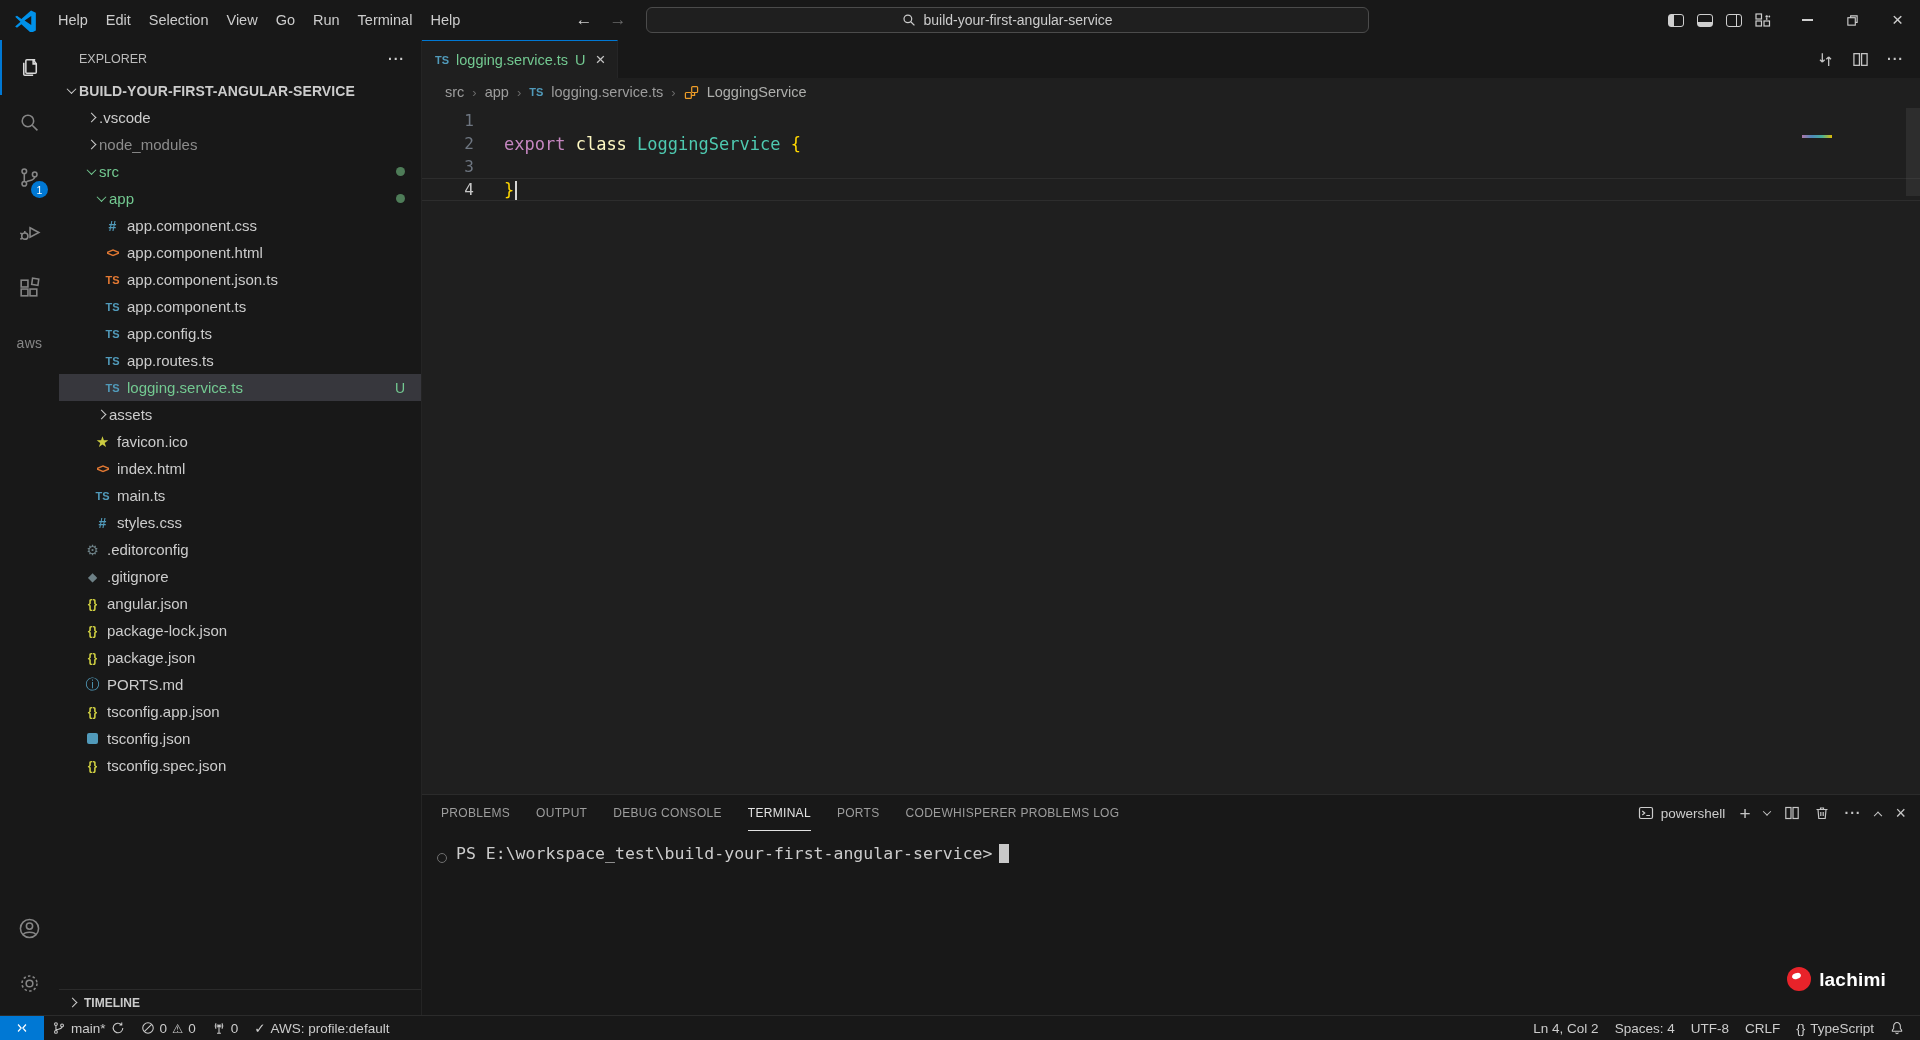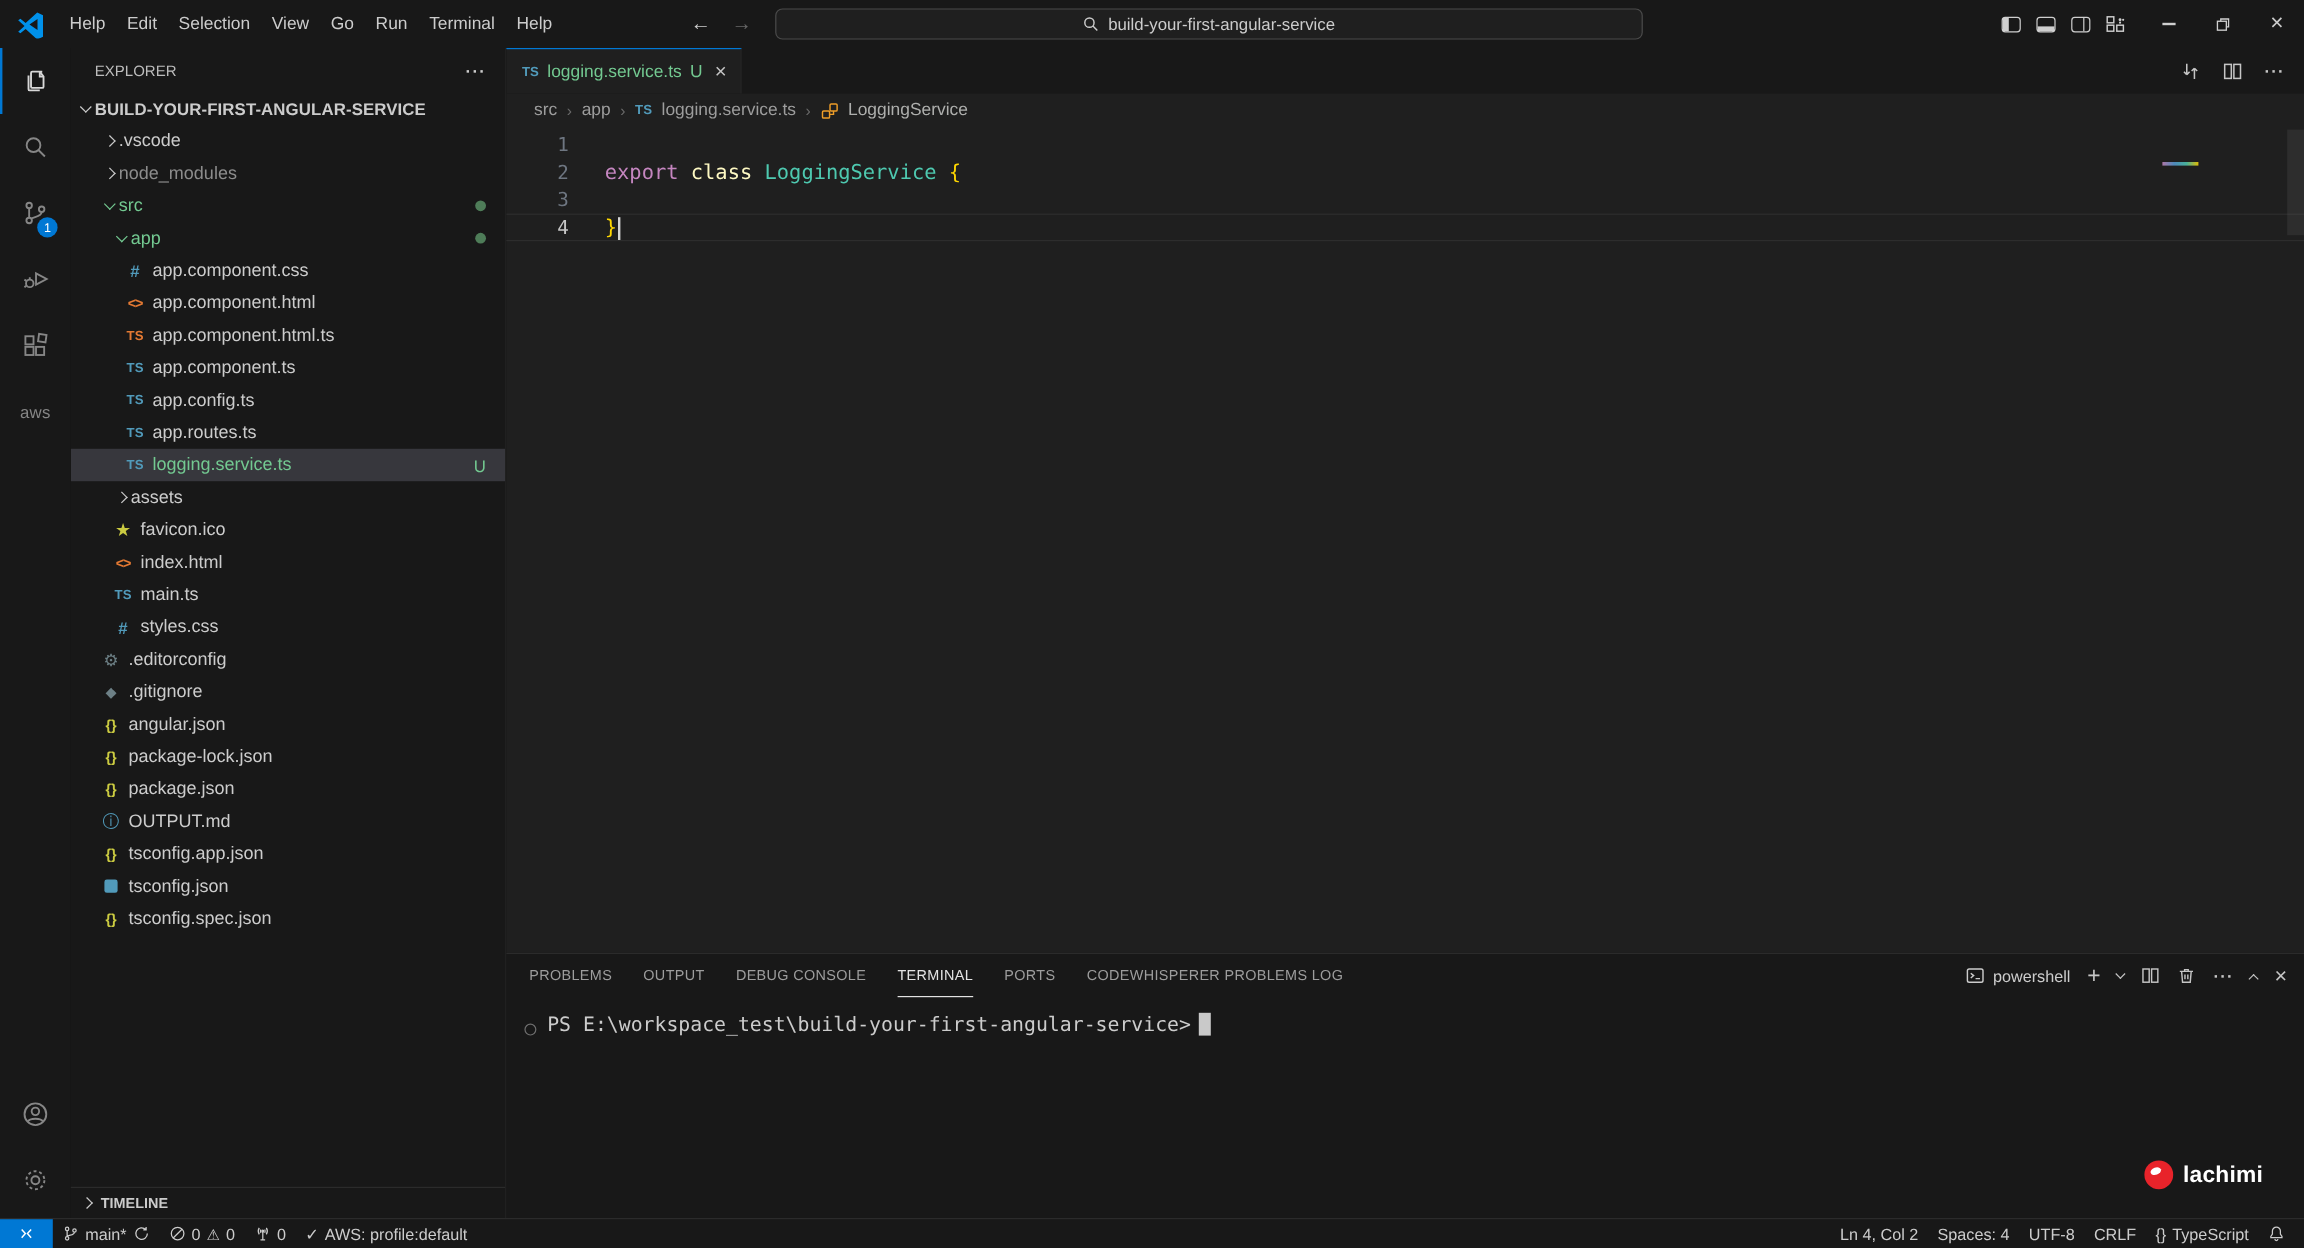--- a/index.html
+++ b/index.html
@@ -301,21 +301,21 @@
           <div class="tree-row" style="padding-left: 44px;">
             <span class="tr-icon ic-css">#</span>
             <span class="tr-label">app.component.css</span>
           </div>
           <div class="tree-row" style="padding-left: 44px;">
             <span class="tr-icon ic-html">&lt;&gt;</span>
             <span class="tr-label">app.component.html</span>
           </div>
           <div class="tree-row" style="padding-left: 44px;">
             <span class="tr-icon ic-tso">TS</span>
-            <span class="tr-label">app.component.html.ts</span>
+            <span class="tr-label">app.component.json.ts</span>
           </div>
           <div class="tree-row" style="padding-left: 44px;">
             <span class="tr-icon ic-ts">TS</span>
             <span class="tr-label">app.component.ts</span>
           </div>
           <div class="tree-row" style="padding-left: 44px;">
             <span class="tr-icon ic-ts">TS</span>
             <span class="tr-label">app.config.ts</span>
           </div>
           <div class="tree-row" style="padding-left: 44px;">
@@ -365,21 +365,21 @@
           <div class="tree-row" style="padding-left: 24px;">
             <span class="tr-icon ic-json">{}</span>
             <span class="tr-label">package-lock.json</span>
           </div>
           <div class="tree-row" style="padding-left: 24px;">
             <span class="tr-icon ic-json">{}</span>
             <span class="tr-label">package.json</span>
           </div>
           <div class="tree-row" style="padding-left: 24px;">
             <span class="tr-icon ic-info">ⓘ</span>
-            <span class="tr-label">OUTPUT.md</span>
+            <span class="tr-label">PORTS.md</span>
           </div>
           <div class="tree-row" style="padding-left: 24px;">
             <span class="tr-icon ic-json">{}</span>
             <span class="tr-label">tsconfig.app.json</span>
           </div>
           <div class="tree-row" style="padding-left: 24px;">
             <span class="tr-icon">
               <span class="ic-tsconfig-box"></span>
             </span>
             <span class="tr-label">tsconfig.json</span>

